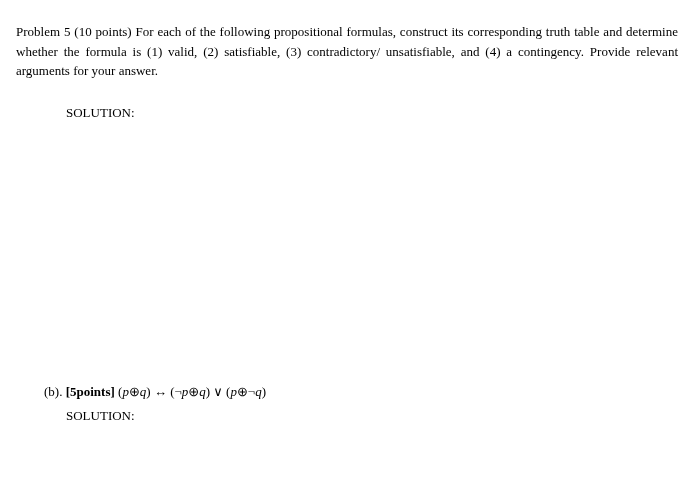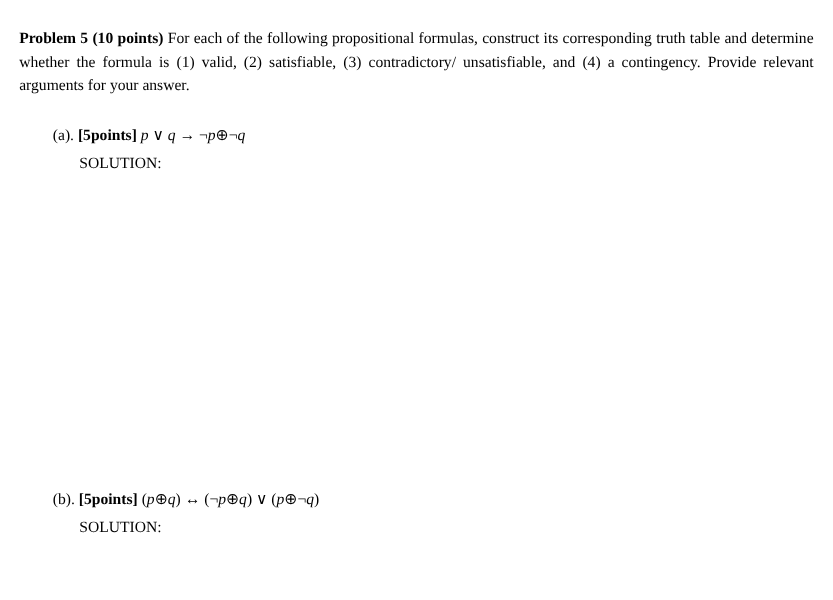--- a/index.html
+++ b/index.html
@@ -15,21 +15,21 @@
       font-size: 13px;
       color: #000000;
       padding: 22px 16px;
       line-height: 1.5;
     }
     .problem-header {
       text-align: justify;
       margin-bottom: 22px;
     }
     .problem-title {
-      font-weight: bold;
+      font-weight: normal;
     }
     .part {
       padding-left: 28px;
     }
     .part-a {
       margin-bottom: 260px;
     }
     .part-label {
       display: inline;
     }
@@ -55,23 +55,20 @@
     }
   </style>
 </head>
 <body>
 
 <div class="problem-header">
   <span class="problem-title">Problem 5 (10 points)</span><span> For each of the following propositional formulas, construct its corresponding truth table and determine whether the formula is (1) valid, (2) satisfiable, (3) contradictory/ unsatisfiable, and (4) a contingency. Provide relevant arguments for your answer.</span>
 </div>
 
 <div class="part part-a">
-  <div>
-    <span class="part-label">(a). </span><span class="points">[5points]</span><span class="formula"> p</span><span class="op"> ∨ </span><span class="formula">q</span><span class="op"> → </span><span class="op">¬</span><span class="formula">p</span><span class="xor">⊕</span><span class="op">¬</span><span class="formula">q</span>
-  </div>
   <div class="solution-label">SOLUTION:</div>
 </div>
 
 <div class="part part-b">
   <div>
     <span class="part-label">(b). </span><span class="points">[5points]</span><span class="op"> (</span><span class="formula">p</span><span class="xor">⊕</span><span class="formula">q</span><span class="op">)</span><span class="op"> ↔ </span><span class="op">(</span><span class="op">¬</span><span class="formula">p</span><span class="xor">⊕</span><span class="formula">q</span><span class="op">)</span><span class="op"> ∨ </span><span class="op">(</span><span class="formula">p</span><span class="xor">⊕</span><span class="op">¬</span><span class="formula">q</span><span class="op">)</span>
   </div>
   <div class="solution-label">SOLUTION:</div>
 </div>
 

